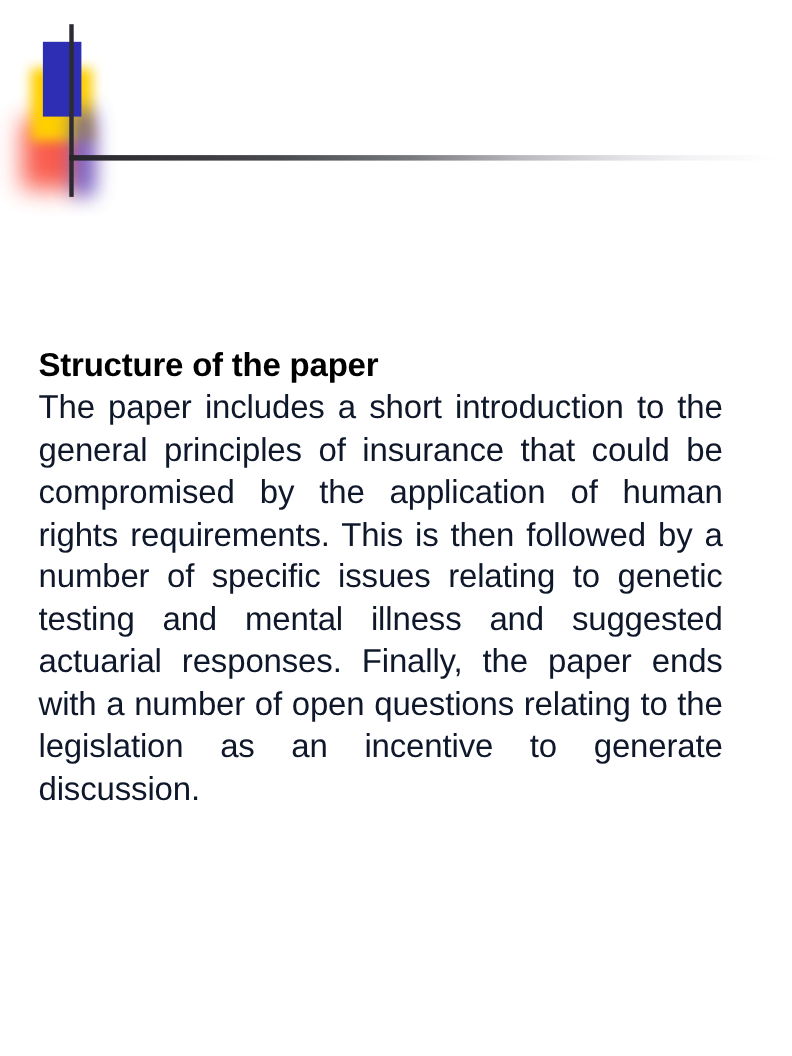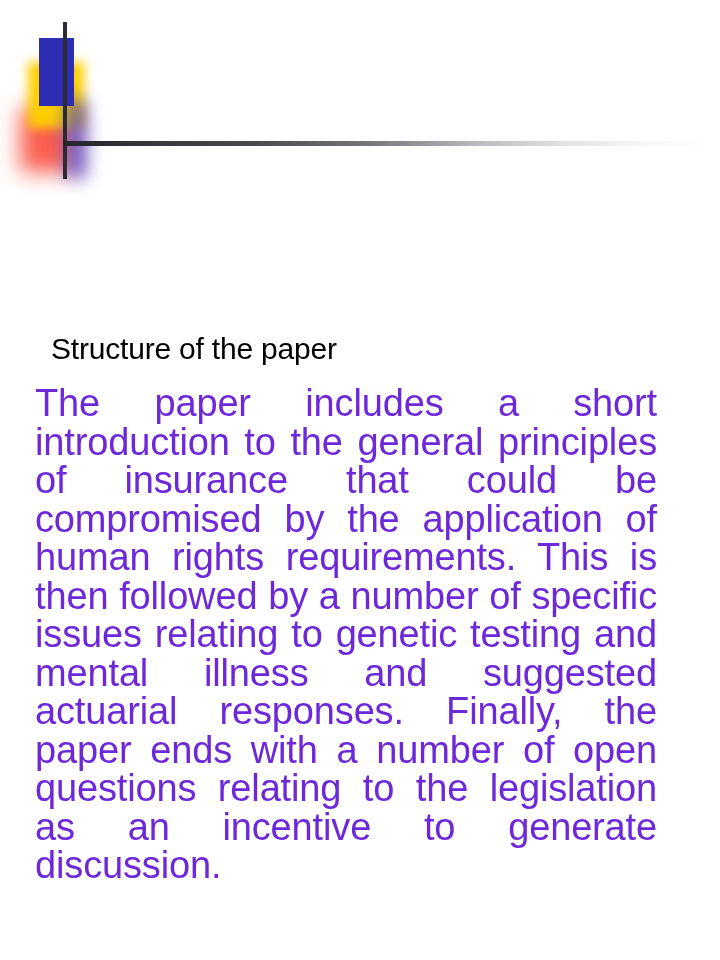--- a/index.html
+++ b/index.html
@@ -110,31 +110,31 @@
   
   .content {
     position: absolute;
     left: 35px;
     top: 314px;
     width: 622px;
   }
 
   .title {
     font-size: 30px;
-    font-weight: normal;
+    font-weight: bold;
     color: #000000;
     line-height: 38px;
     letter-spacing: -0.2px;
-    margin: 16px;
+    margin: 0;
   }
 
   .body-text {
-    font-size: 38px;
+    font-size: 30px;
     font-weight: normal;
-    color: #6d28d9;
+    color: #0f172a;
     line-height: 38.5px;
     text-align: justify;
     text-align-last: left;
     margin: 0;
     letter-spacing: -0.15px;
     word-spacing: 0px;
   }
 </style>
 </head>
 <body>

